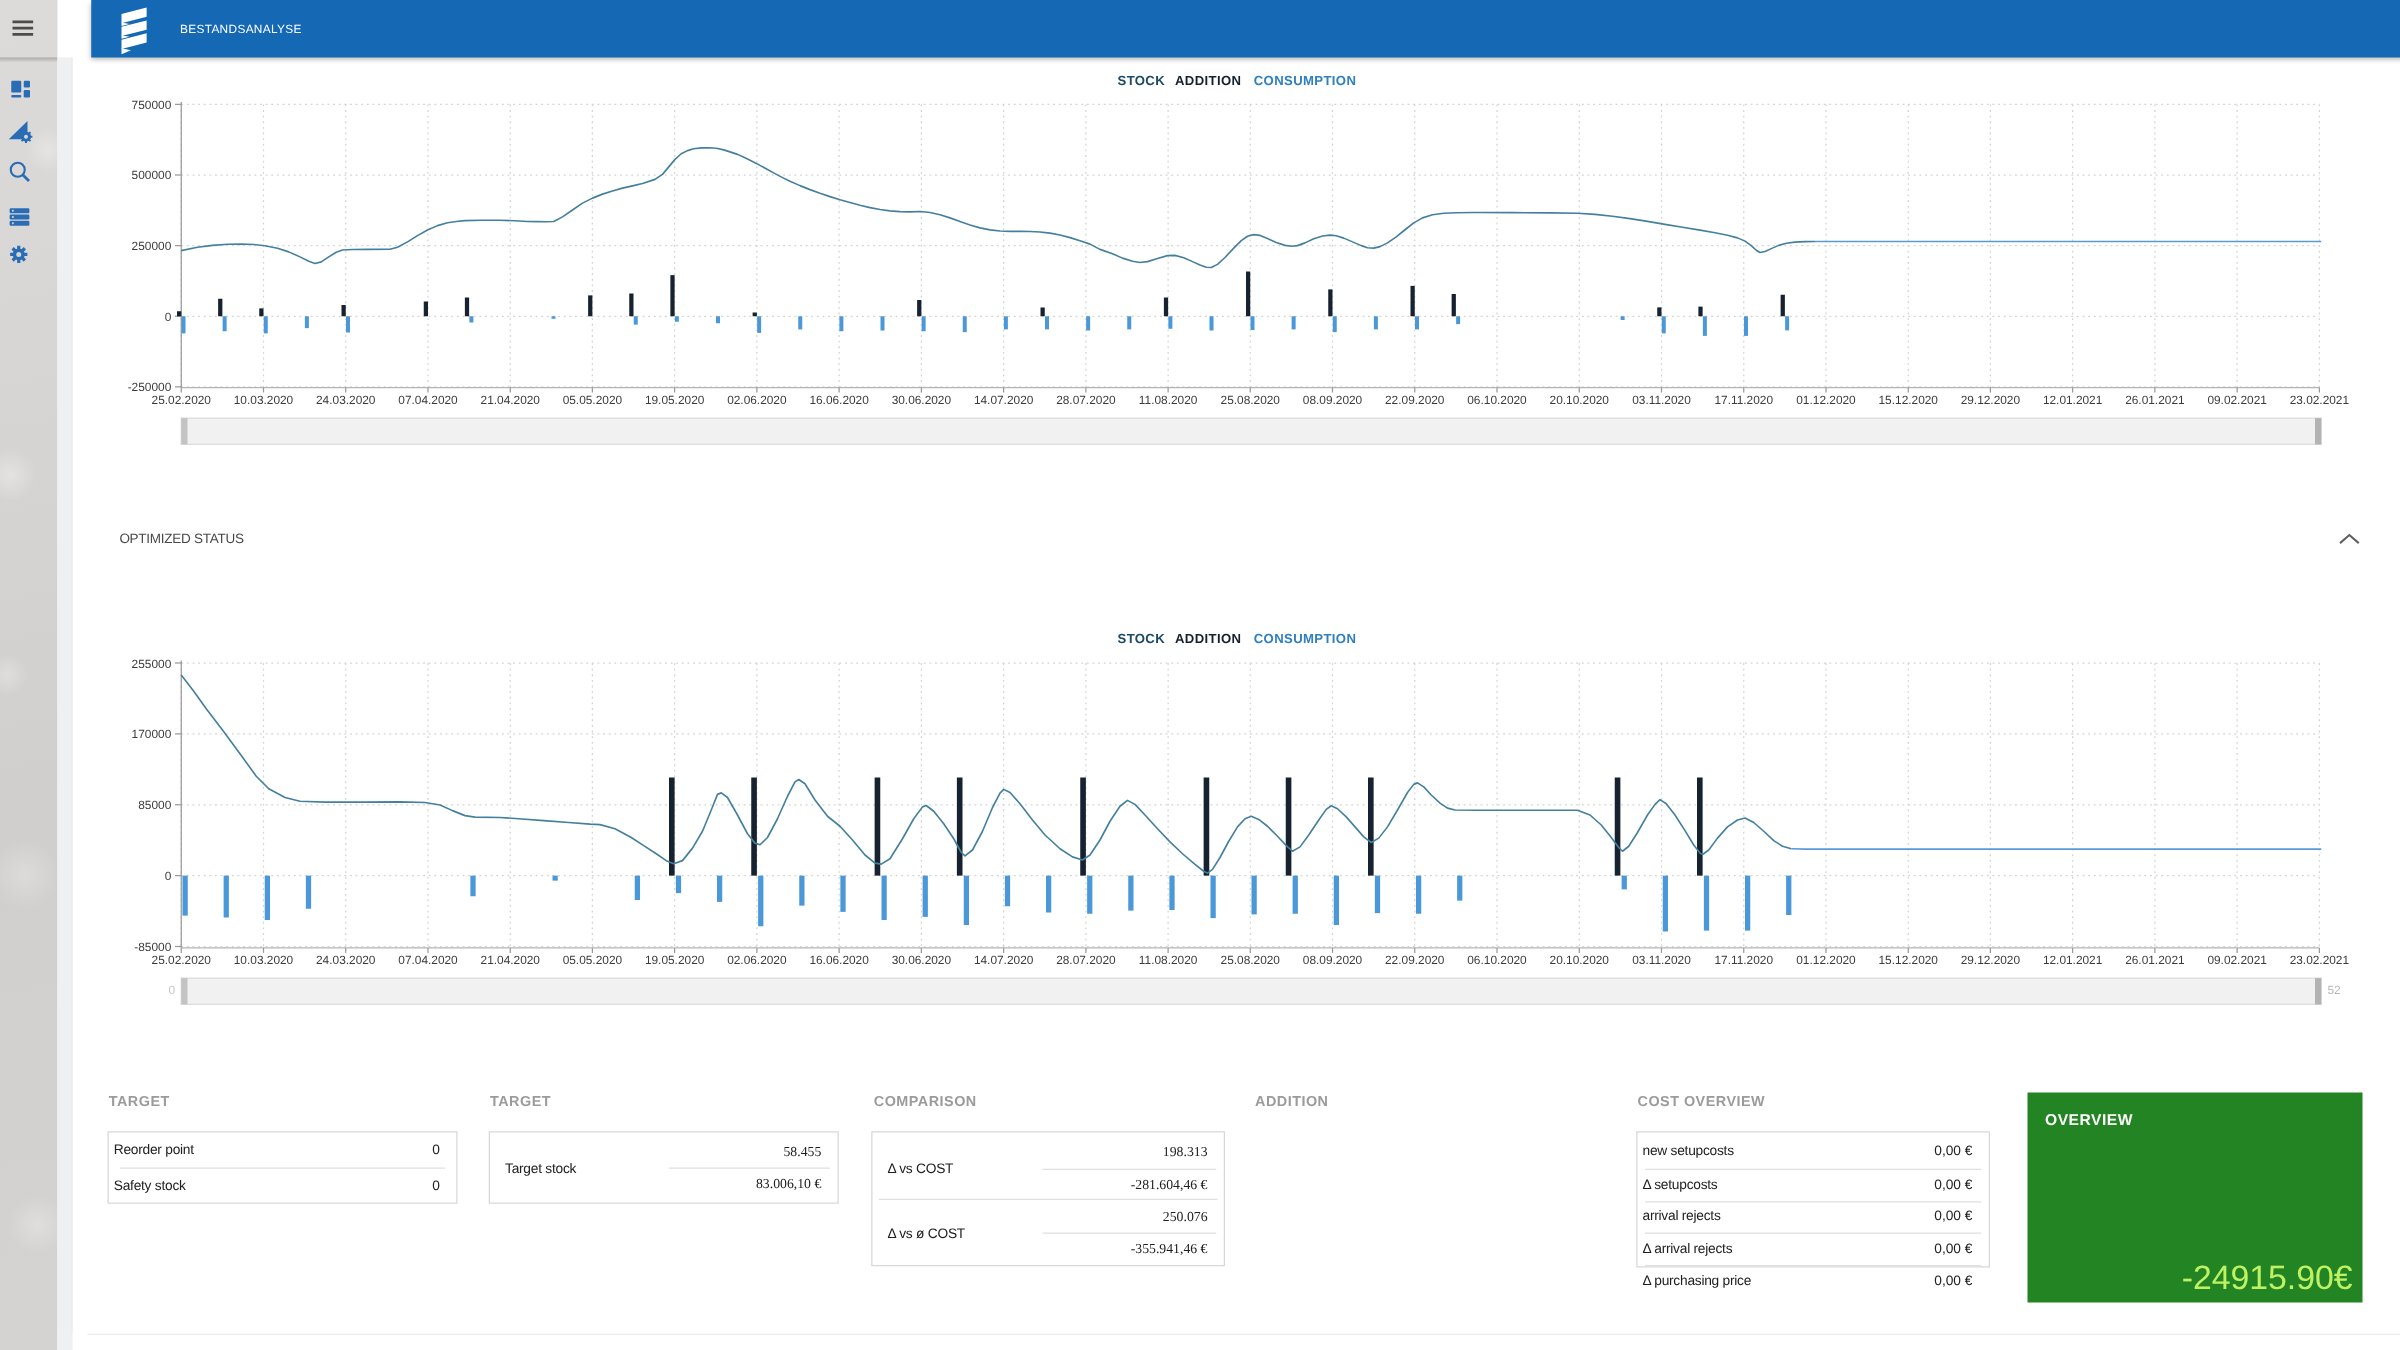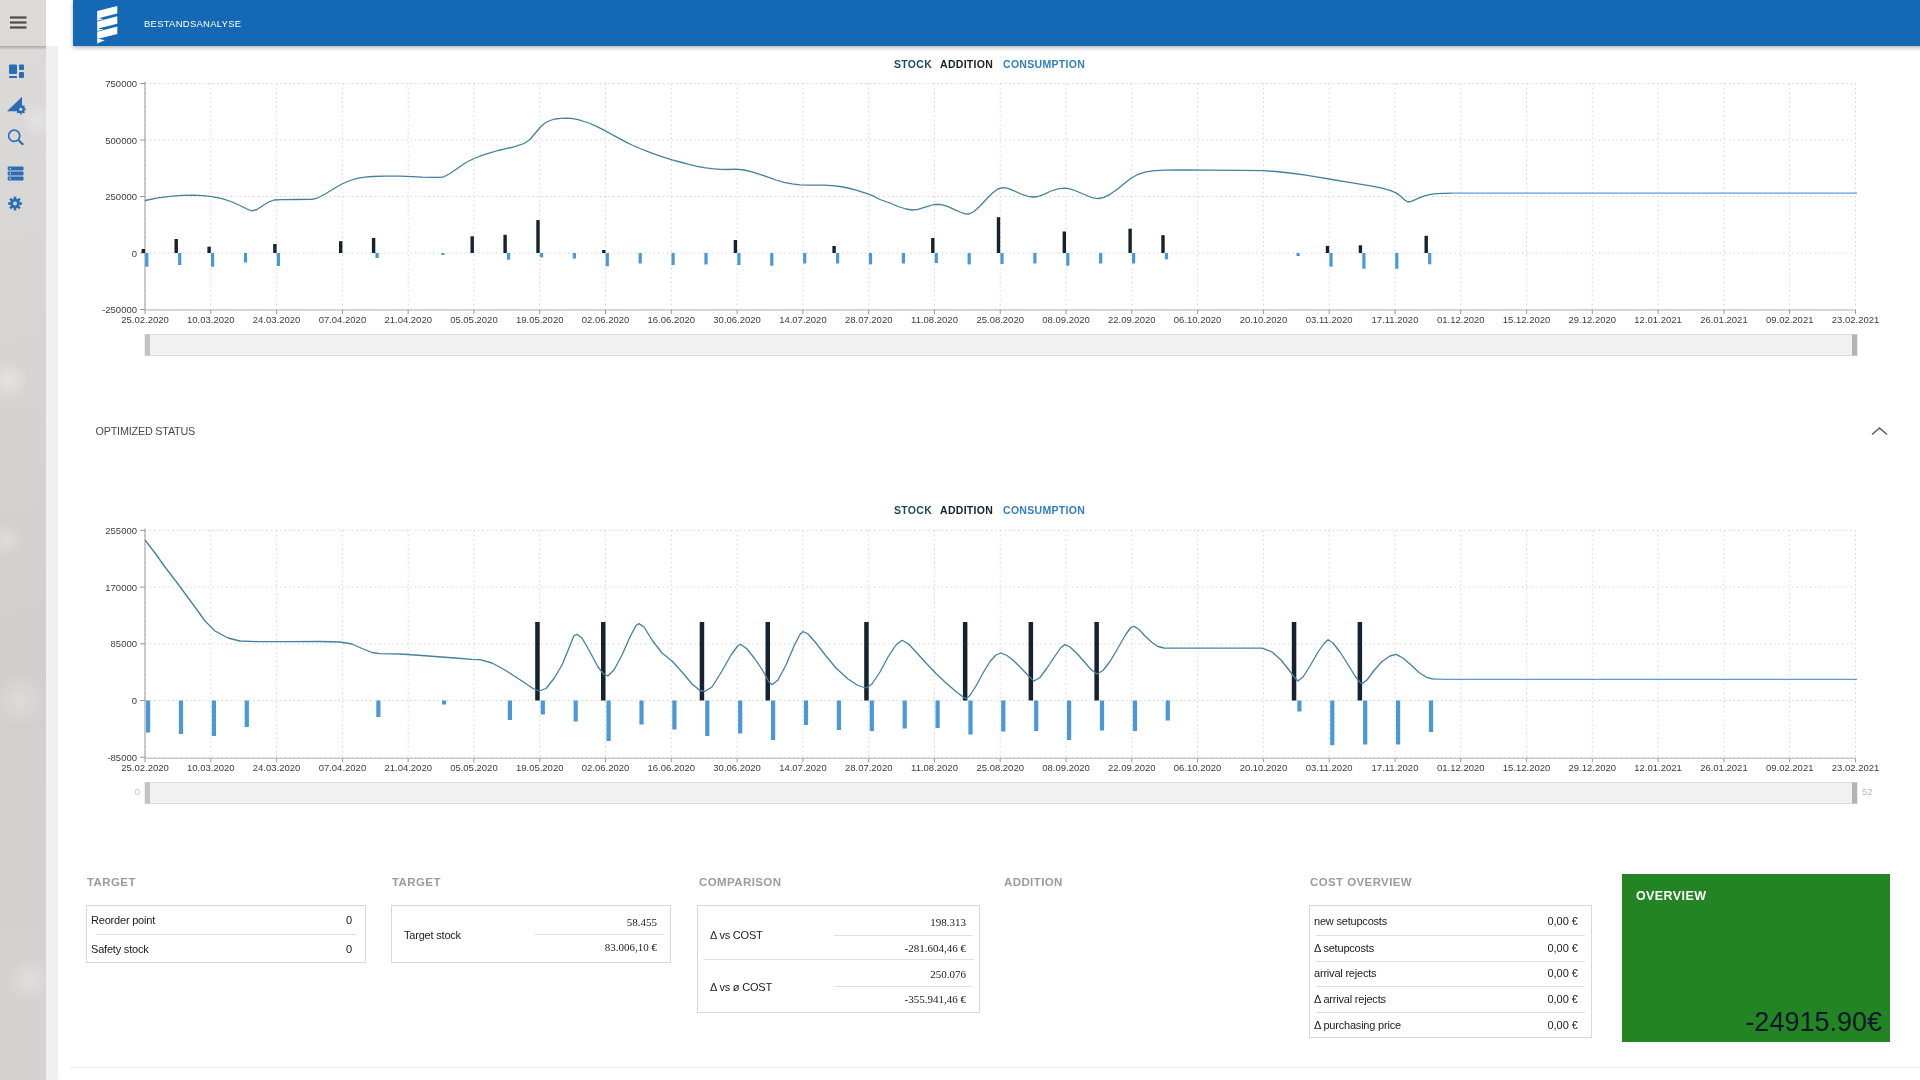--- a/index.html
+++ b/index.html
@@ -19,21 +19,21 @@
   .box { position:absolute; border:1px solid #d8d8d8; background:#fff; }
   .row { position:absolute; left:0; right:0; display:flex; align-items:center; }
   .lab { font-size:11px; letter-spacing:-0.2px; color:#212121; margin-left:4px; flex:1; }
   .albl { position:absolute; font-size:11px; letter-spacing:-0.2px; color:#212121; }
   .val { font-size:11px; color:#212121; margin-right:13px; }
   .val2 { position:absolute; right:13px; font-size:11px; color:#212121; line-height:1;font-family:Liberation Serif, serif; }
   .div { position:absolute; height:1px; background:#e0e0e0; }
   #green { position:absolute; left:1622px; top:874px; width:268px; height:168px; background:#238423; }
   #gtitle { position:absolute; left:14px; top:15px; color:#fff; font-size:12.5px; font-weight:bold;
      letter-spacing:0.4px; }
-  #gval { position:absolute; right:8px; bottom:4px; color:#0f172a; font-size:27px; }
+  #gval { position:absolute; right:8px; bottom:4px; color:#bef264; font-size:27px; }
   #footline { position:absolute; left:70px; top:1067px; width:1850px; height:1px; background:#ebebeb; }
 </style></head>
 <body>
 <div id="root">
   <div id="hdr">
 <svg width="60" height="46" style="position:absolute;left:0;top:0">
   <g fill="#ffffff">
     <polygon points="24.2,11.1 44.3,6.0 44.3,13.4 24.2,18.5"></polygon>
     <polygon points="24.2,17.9 30.6,19.1 24.2,20.7"></polygon>
     <polygon points="24.2,21.4 44.3,16.3 44.3,23.7 24.2,28.8"></polygon>
@@ -435,21 +435,21 @@
   <div class="div" style="top:53px;left:5px;right:5px"></div>
   <span class="albl" style="left:12px;top:75px">Δ vs ø COST</span>
   <span class="val2" style="top:63px">250.076</span>
   <div class="div" style="top:79.5px;left:136px;right:6px"></div>
   <span class="val2" style="top:88px">-355.941,46&nbsp;€</span>
 </div>
 
 <div class="ct" style="left:1004px;top:876px">ADDITION</div>
 
 <div class="ct" style="left:1310px;top:876px">COST OVERVIEW</div>
-<div class="box" style="left:1309px;top:905px;width:283px;height:133px">
+<div class="box" style="left:1309px;top:905px;width:283px;height:109px">
   <div class="row" style="top:0;height:29px">
         <span class="lab">new setupcosts</span>
         <span class="val">0,00&nbsp;€</span>
       </div>
   <div class="div" style="top:29px;left:6px;right:6px"></div>
   <div class="row" style="top:29px;height:25.5px">
         <span class="lab">Δ setupcosts</span>
         <span class="val">0,00&nbsp;€</span>
       </div>
   <div class="div" style="top:54.5px;left:6px;right:6px"></div>

